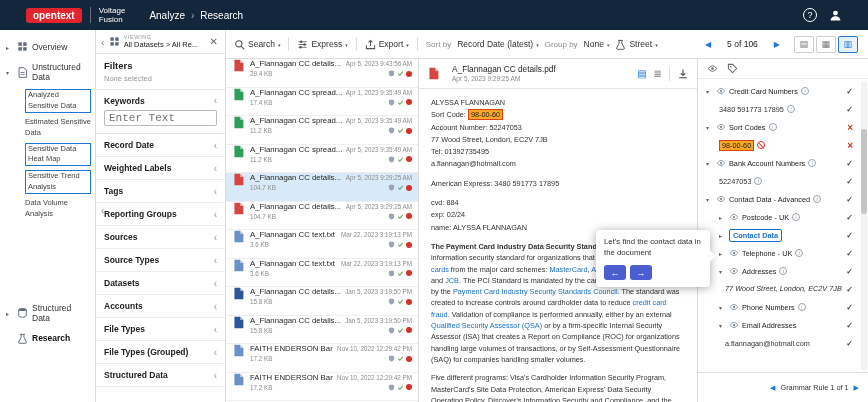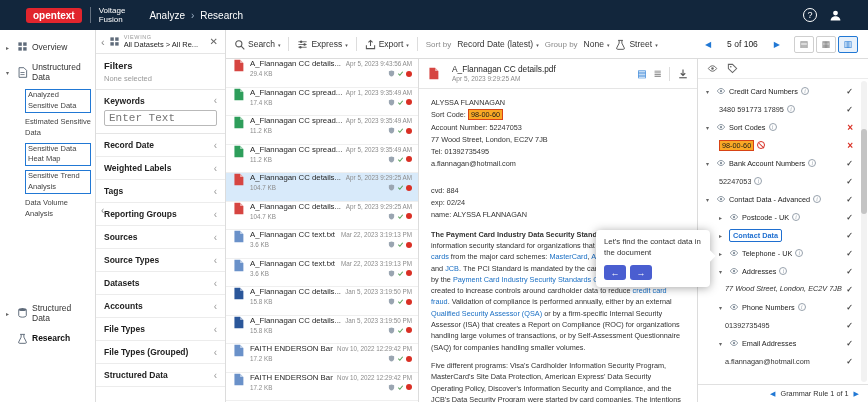--- a/index.html
+++ b/index.html
@@ -127,21 +127,21 @@
 .ind1{padding-left:21px}
 .ind2{padding-left:27px}
 .val{color:#333}
 .wrap2{white-space:normal;line-height:1.3}
 .italic{font-style:italic}
 .ban{width:8px;height:8px;border:1.2px solid #d93025;border-radius:50%;position:relative;flex-shrink:0}
 .ban::after{content:"";position:absolute;left:0;top:2.6px;width:6.5px;height:1.2px;background:#d93025;transform:rotate(45deg)}
 .tour-chip{border:1.5px solid #1f6fd0;color:#1f6fd0;padding:1px 3px;border-radius:2px;font-weight:bold;white-space:nowrap}
 .ent-scroll{position:absolute;right:1px;top:2px;bottom:2px;width:6px;background:#f2f2f2;border-radius:3px}
 .ent-thumb{position:absolute;right:0;top:48px;width:6px;height:85px;background:#c4c4c4;border-radius:3px;cursor:pointer}
-.ent-foot{height:18px;border-top:1px solid #e0e0e0;display:flex;align-items:center;justify-content:flex-end;gap:5px;padding:0 9px;font-size:7.3px;color:#333;flex-shrink:0}
+.ent-foot{height:30px;border-top:1px solid #e0e0e0;display:flex;align-items:center;justify-content:flex-end;gap:5px;padding:0 9px;font-size:7.3px;color:#333;flex-shrink:0}
 .ent-foot .arr.left::before,.ent-foot .arr.right::before{font-size:7px}
 
 
 .tour{position:absolute;left:596px;top:230px;width:114px;background:#fff;border-radius:4px;box-shadow:0 1px 10px rgba(0,0,0,.35);padding:7px 8px;z-index:9}
 .tour::after{content:"";position:absolute;right:-4px;top:22px;width:8px;height:8px;background:#fff;transform:rotate(45deg)}
 .tour-text{font-size:7.8px;color:#333;line-height:1.35}
 .tour-btns{display:flex;gap:4px;margin-top:7px}
 .tour-btn{width:22px;height:15px;background:#4a5ed0;color:#fff;border-radius:3px;display:flex;align-items:center;justify-content:center;font-size:9px;cursor:pointer}
 
 
@@ -713,20 +713,21 @@
             </div>
           </div>
           <div class="pv-body">
             <div class="dline">ALYSSA FLANNAGAN</div>
             <div class="dline"><span>Sort Code: </span><span class="hl-orange">98-00-60</span></div>
             <div class="dline">Account Number: 52247053</div>
             <div class="dline">77 Wood Street, London, EC2V 7JB</div>
             <div class="dline">Tel: 01392735495</div>
             <div class="dline">a.flannagan@hotmail.com</div>
             <div class="gap"></div>
+            <div class="dline">American Express: 3480 591773 17895</div>
             <div class="gap"></div>
             <div class="dline">cvd: 884</div>
             <div class="dline">exp: 02/24</div>
             <div class="dline">name: ALYSSA FLANNAGAN</div>
             <div class="gap"></div>
             <div class="para"><span class="b">The Payment Card Industry Data Security Standard (PCI DSS)</span><span> is an information security standard for organizations that handle branded </span><span class="lk">credit cards</span><span> from the major card schemes: </span><span class="lk">MasterCard</span><span>, </span><span class="lk">American Express</span><span>, </span><span class="lk">Discover</span><span>, and </span><span class="lk">JCB</span><span>. The PCI Standard is mandated by the card brands but administered by the </span><span class="lk">Payment Card Industry Security Standards Council</span><span>. The standard was created to increase controls around cardholder data to reduce </span><span class="lk">credit card fraud</span><span>. Validation of compliance is performed annually, either by an external </span><span class="lk">Qualified Security Assessor (QSA)</span><span> or by a firm-specific Internal Security Assessor (ISA) that creates a Report on Compliance (ROC) for organizations handling large volumes of transactions, or by Self-Assessment Questionnaire (SAQ) for companies handling smaller volumes.</span></div>
             <div class="para">Five different programs: Visa's Cardholder Information Security Program, MasterCard's Site Data Protection, American Express' Data Security Operating Policy, Discover's Information Security and Compliance, and the JCB's Data Security Program were started by card companies. The intentions of each were roughly similar, to create an additional level of protection for card issuers by ensuring that merchants meet minimum levels of security when they store, process, and transmit ca</div>
           </div>
         </section>
 
@@ -835,24 +836,20 @@
 
             <div class="erow ind1">
               <span class="ch down ech"></span>
               <svg class="eye">
                   <use href="#i-eye"></use>
                 </svg>
               <span class="lbl">Phone Numbers</span>
               <span class="info"></span>
               <span class="st ok"></span>
             </div>
-            <div class="erow ind2">
-              <span class="lbl val">01392735495</span>
-              <span class="st ok"></span>
-            </div>
 
             <div class="erow ind1">
               <span class="ch down ech"></span>
               <svg class="eye">
                   <use href="#i-eye"></use>
                 </svg>
               <span class="lbl">Email Addresses</span>
               <span class="st ok"></span>
             </div>
             <div class="erow ind2">

